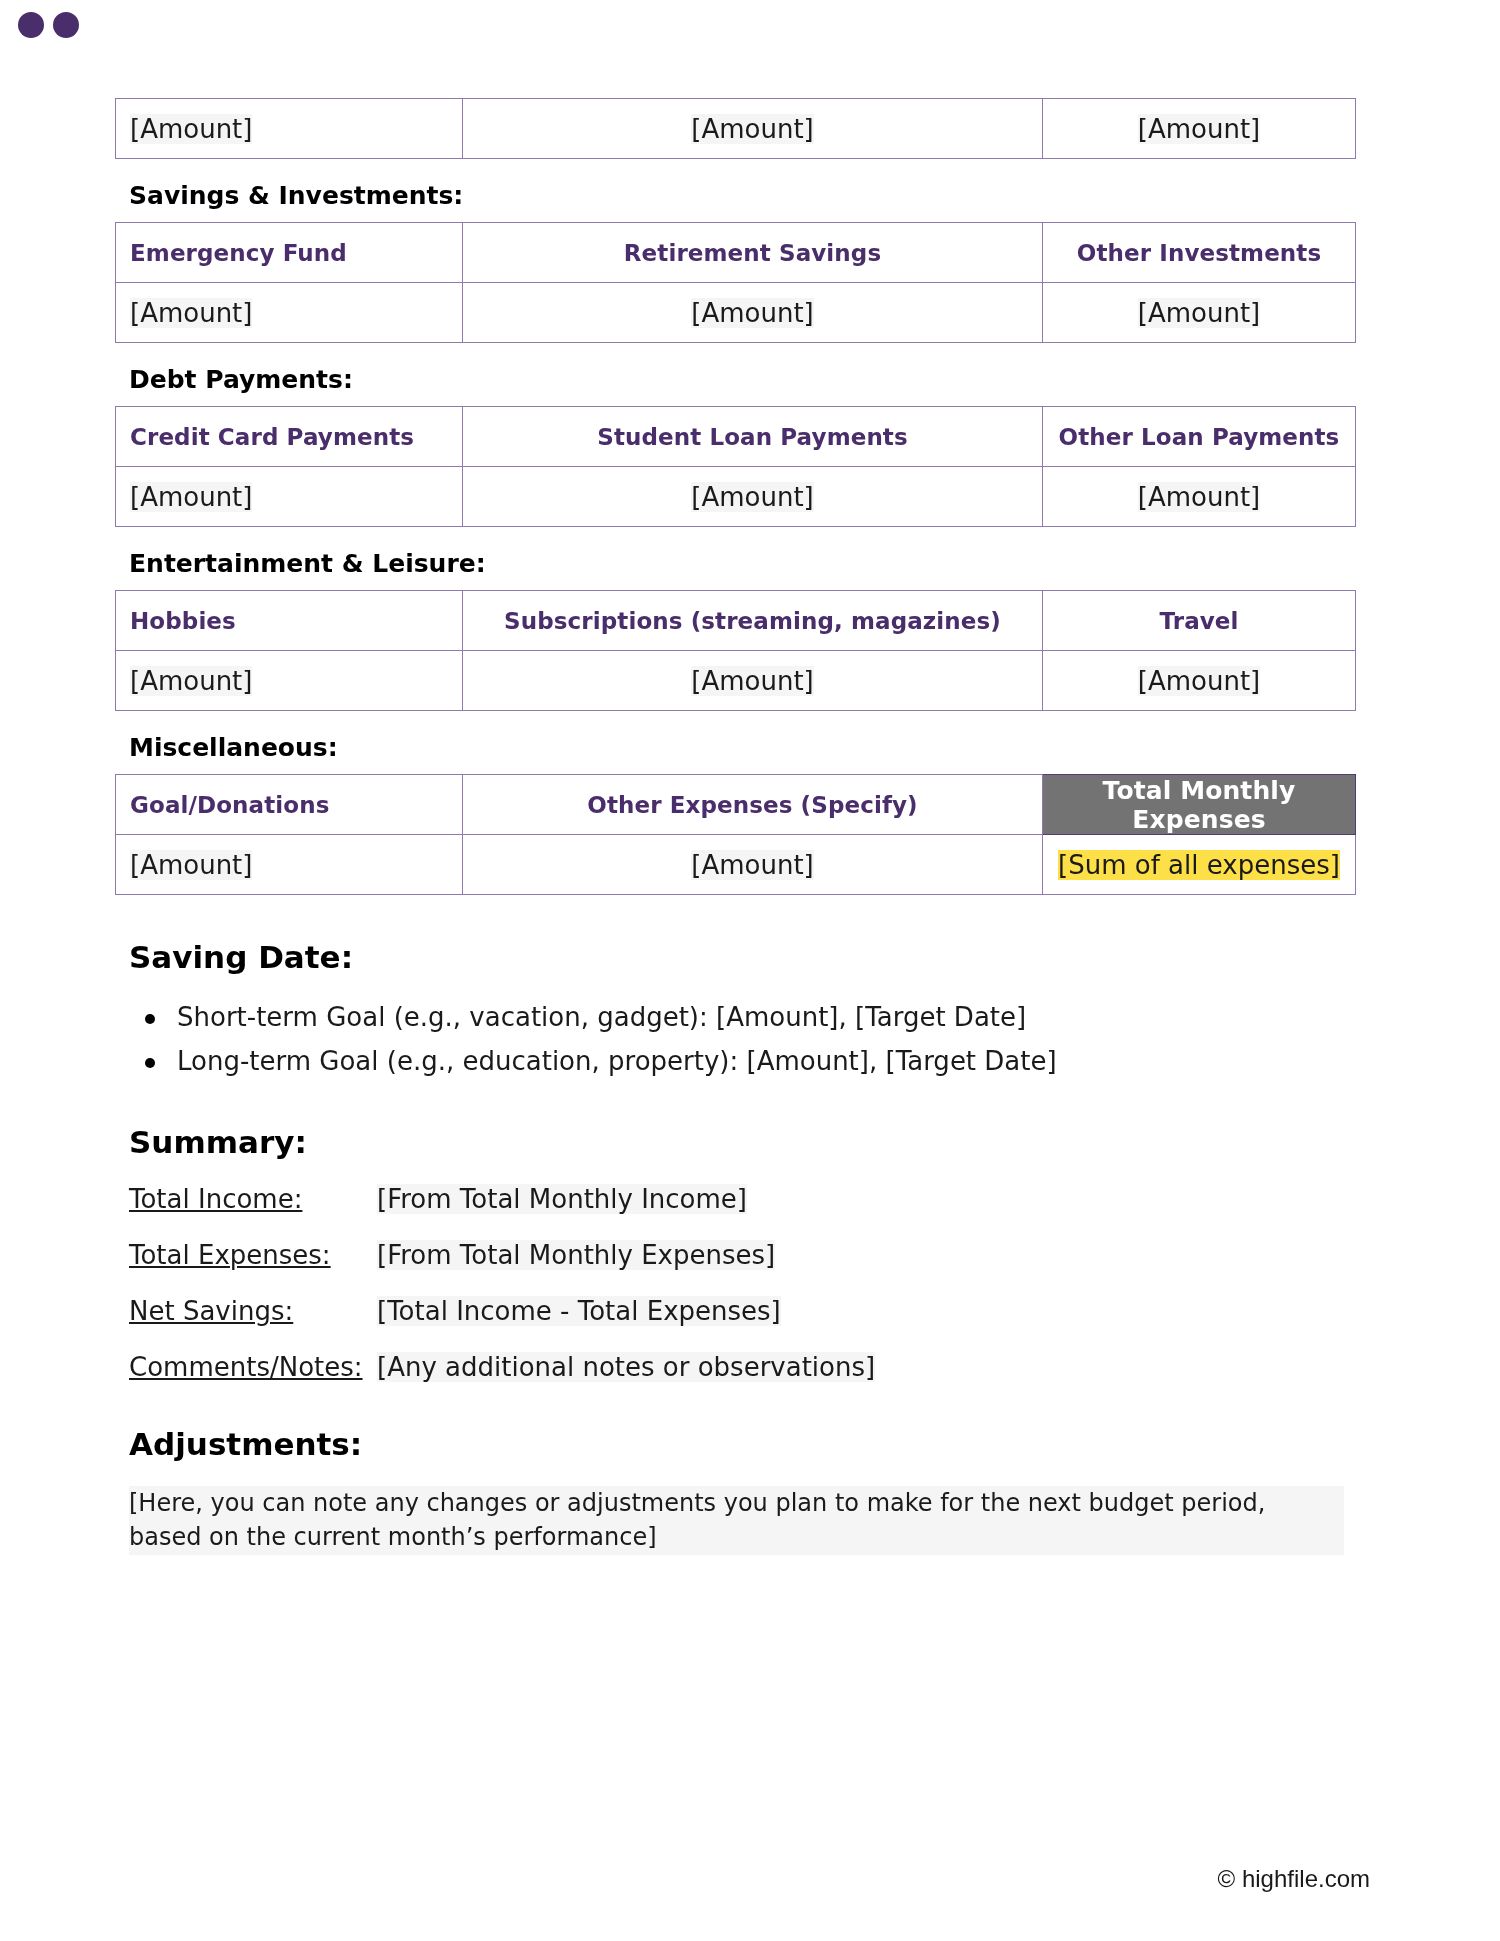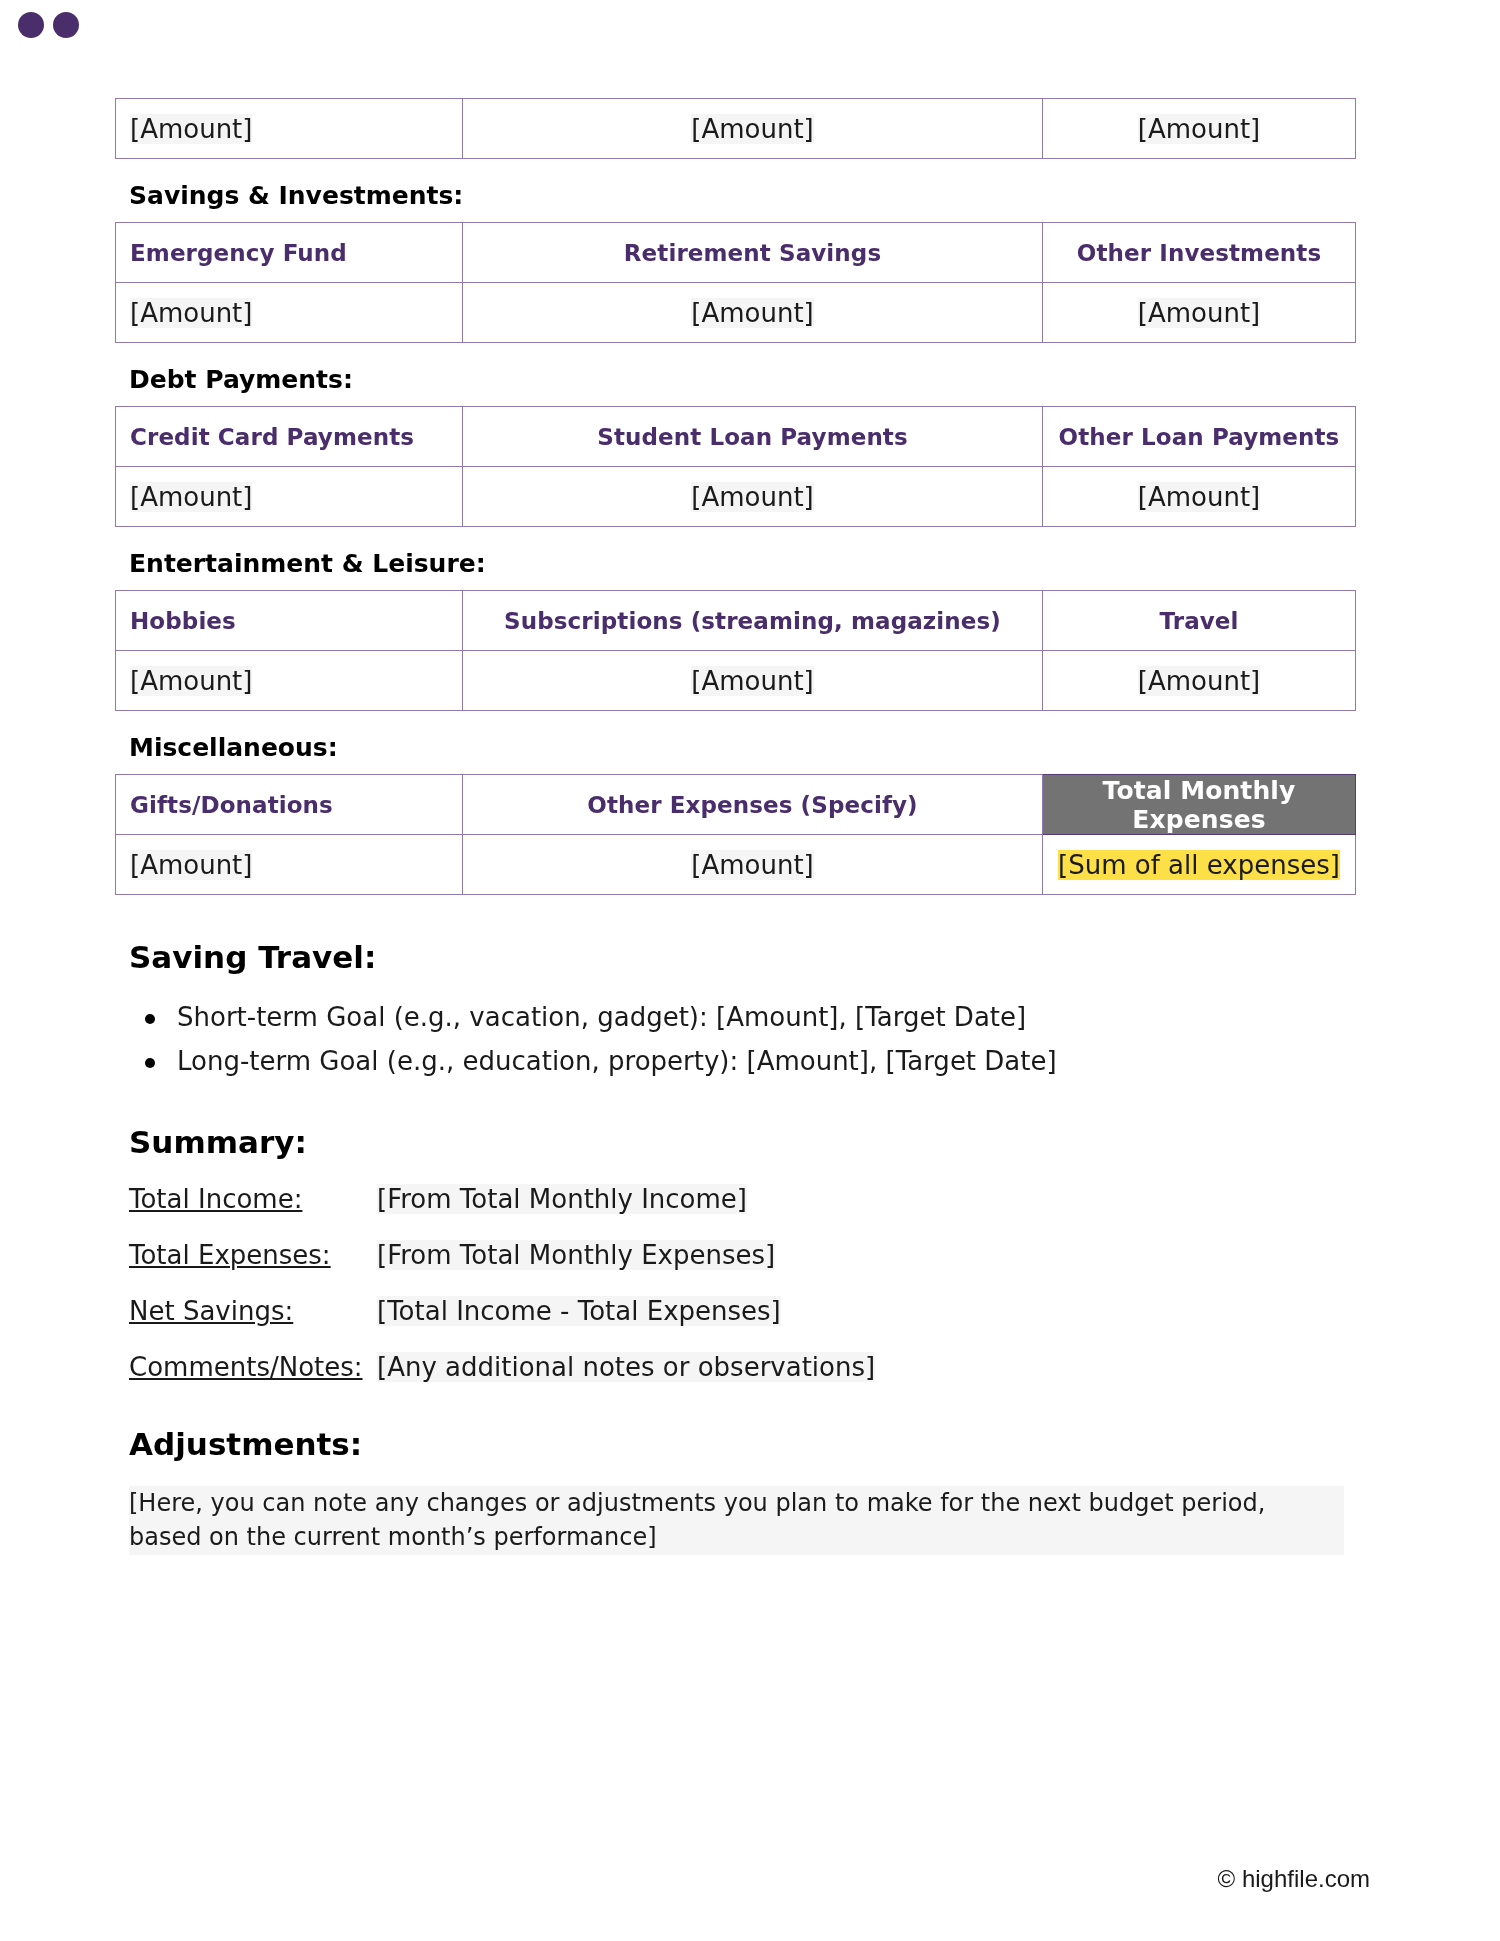--- a/index.html
+++ b/index.html
@@ -250,33 +250,33 @@
 
   <div class="section-label">Miscellaneous:</div>
   <table class="budget">
     <colgroup>
         <col class="c1">
         <col class="c2">
         <col class="c3">
       </colgroup>
     <tbody>
       <tr>
-        <td class="head" style="color: rgb(74, 45, 107); border-color: rgb(143, 121, 173);">Gifts/Donations</td>
+        <td class="head" style="color: rgb(74, 45, 107); border-color: rgb(143, 121, 173);">Goal/Donations</td>
         <td class="head ctr" style="color: rgb(74, 45, 107); border-color: rgb(143, 121, 173);">Other Expenses (Specify)</td>
         <td class="head filled" style="background: #737373; border-color: rgb(83, 58, 114);">Total Monthly Expenses</td>
       </tr>
       <tr>
         <td class="val" style="border-color: rgb(143, 121, 173);"><span class="hl" style="background: rgb(245, 245, 245);">[Amount]</span></td>
         <td class="val ctr" style="border-color: rgb(143, 121, 173);"><span class="hl" style="background: rgb(245, 245, 245);">[Amount]</span></td>
         <td class="val ctr" style="border-color: rgb(143, 121, 173);"><span class="hl" style="background: #fde047;">[Sum of all expenses]</span></td>
       </tr>
     </tbody>
   </table>
 
-  <h2 class="block-title">Saving Travel:</h2>
+  <h2 class="block-title">Saving Date:</h2>
   <ul class="goals">
     <li>Short-term Goal (e.g., vacation, gadget): [Amount], [Target Date]</li>
     <li>Long-term Goal (e.g., education, property): [Amount], [Target Date]</li>
   </ul>
 
   <h2 class="block-title">Summary:</h2>
   <div class="summary">
     <div class="summary-row">
       <span class="lbl">Total Income:</span>
       <span class="val hl" style="background: rgb(245, 245, 245);">[From Total Monthly Income]</span>

